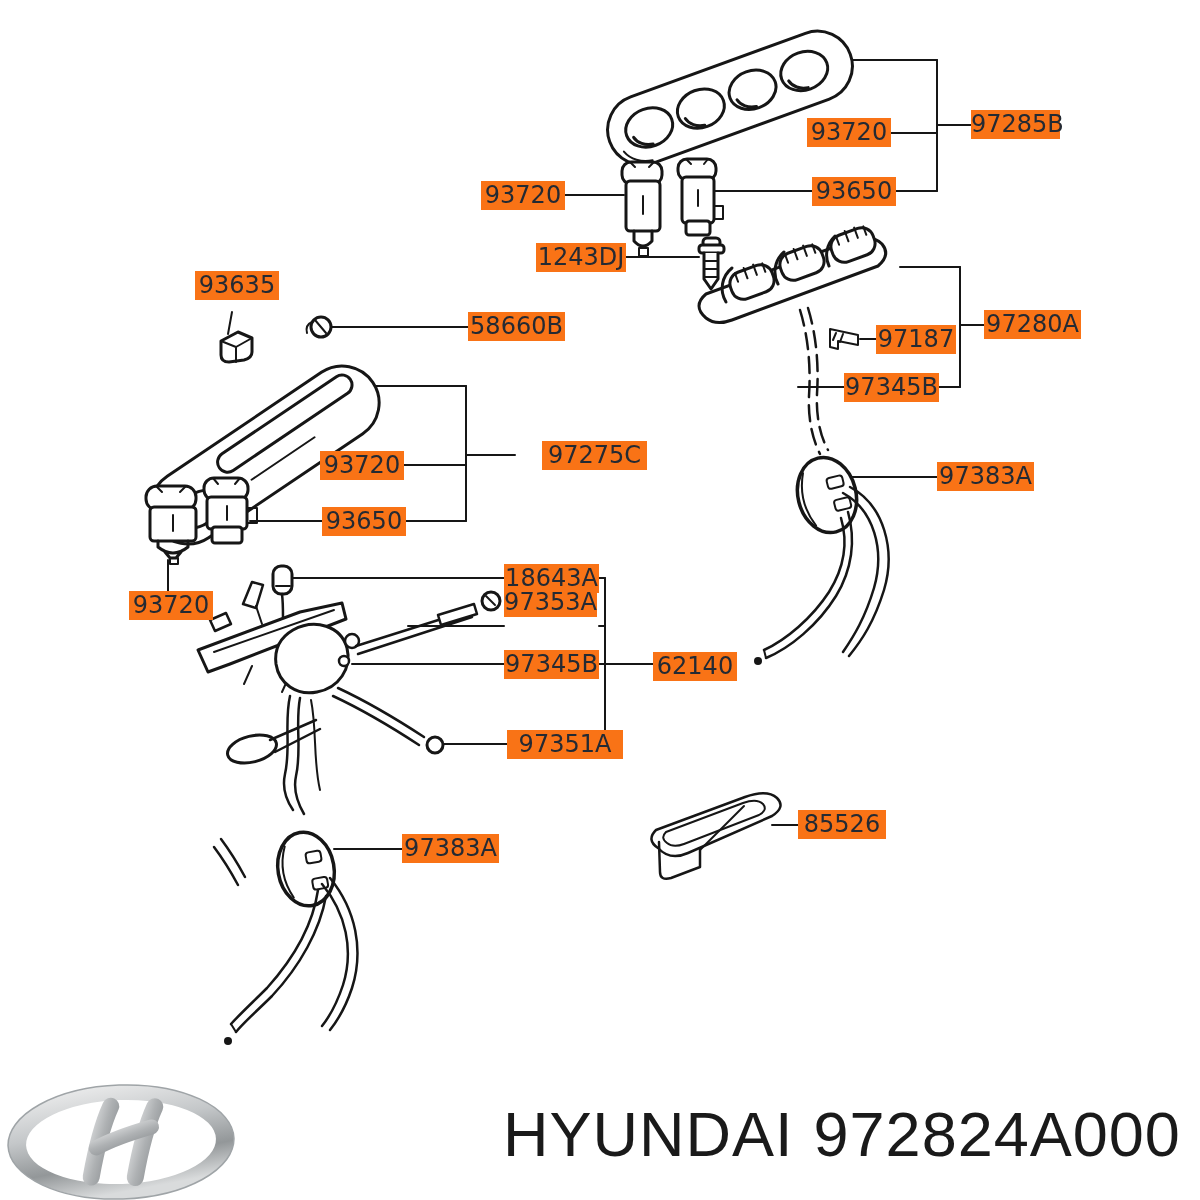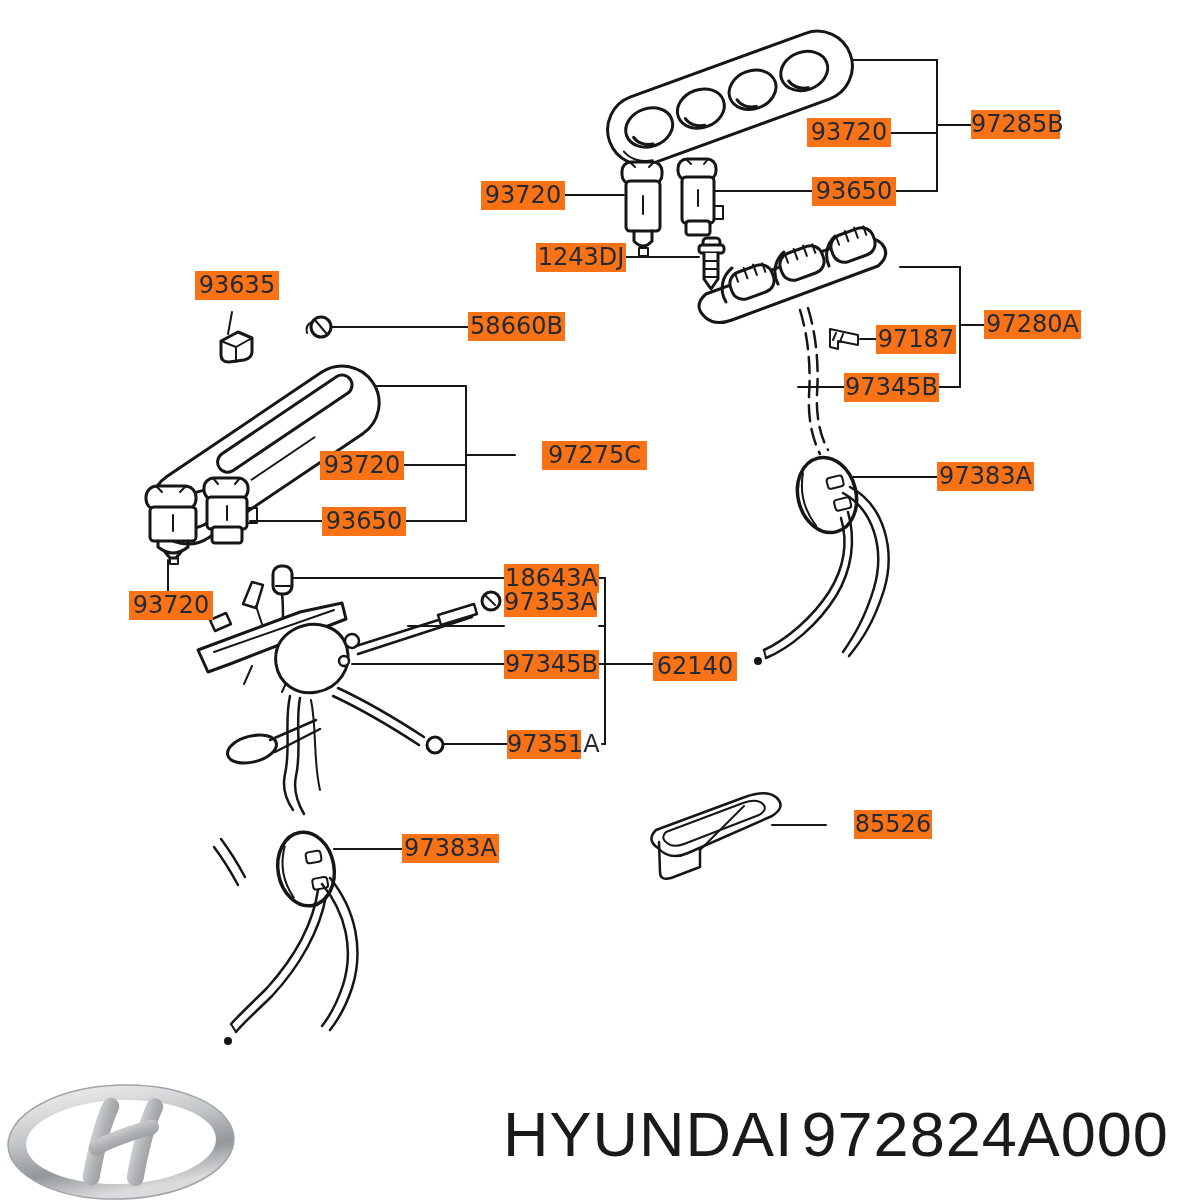--- a/index.html
+++ b/index.html
@@ -10,21 +10,21 @@
   .s25{fill:none;stroke:#161616;stroke-width:2.5;stroke-linecap:round;stroke-linejoin:round}
   .s3{fill:none;stroke:#161616;stroke-width:3;stroke-linecap:round;stroke-linejoin:round}
   .s35{fill:none;stroke:#161616;stroke-width:3.5;stroke-linecap:round;stroke-linejoin:round}
   .f{fill:#ffffff}
   .fd{fill:#161616;stroke:none}
   .callout{position:absolute;height:29px;background:#f97316;color:#242a33;
            font-size:24px;line-height:29px;text-align:center;white-space:nowrap;
            font-family:"DejaVu Sans",sans-serif}
   .footer{position:absolute;left:503px;top:1098px;font-family:"Liberation Sans",sans-serif;
           font-size:63px;color:#1a1a1a;letter-spacing:1px;white-space:nowrap}
-  .footer .brand{margin-right:8px}
+  .footer .brand{margin-right:20px}
 </style>
 </head>
 <body>
 
 <svg class="art" width="1200" height="1200" viewBox="0 0 1200 1200">
   <defs>
     <linearGradient id="gRing" x1="0" y1="0" x2="0.3" y2="1">
       <stop offset="0" stop-color="#f4f4f4"></stop>
       <stop offset="0.45" stop-color="#c4c7c9"></stop>
       <stop offset="0.75" stop-color="#939799"></stop>
@@ -256,20 +256,20 @@
 <div class="callout" style="left:876px;top:325px;width:80px">97187</div>
 <div class="callout" style="left:844px;top:373px;width:95px">97345B</div>
 <div class="callout" style="left:542px;top:441px;width:105px">97275C</div>
 <div class="callout" style="left:320px;top:451px;width:84px">93720</div>
 <div class="callout" style="left:322px;top:507px;width:84px">93650</div>
 <div class="callout" style="left:129px;top:591px;width:84px">93720</div>
 <div class="callout" style="left:504px;top:564px;width:95px">18643A</div>
 <div class="callout" style="left:504px;top:588px;width:93px">97353A</div>
 <div class="callout" style="left:504px;top:650px;width:95px">97345B</div>
 <div class="callout" style="left:653px;top:652px;width:84px">62140</div>
-<div class="callout" style="left:507px;top:730px;width:74px">97351A</div>
+<div class="callout" style="left:507px;top:730px;width:116px">97351A</div>
 <div class="callout" style="left:937px;top:462px;width:97px">97383A</div>
-<div class="callout" style="left:854px;top:810px;width:78px">85526</div>
+<div class="callout" style="left:798px;top:810px;width:88px">85526</div>
 <div class="callout" style="left:402px;top:834px;width:97px">97383A</div>
 
 <div class="footer">
   <span class="brand">HYUNDAI</span><span>972824A000</span>
 </div>
 
 </body></html>

